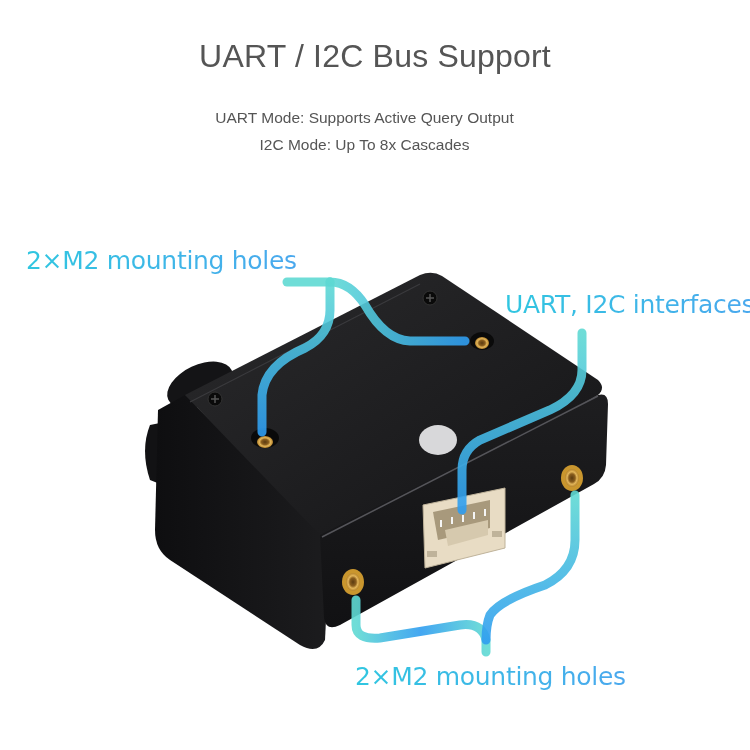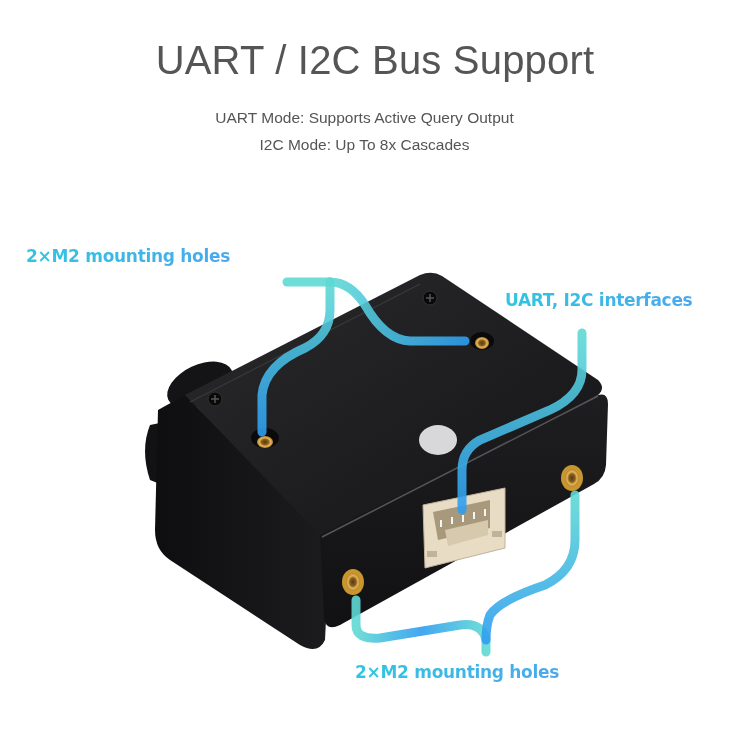--- a/index.html
+++ b/index.html
@@ -1,30 +1,30 @@
 <!DOCTYPE html>
 <html><head>
   <meta charset="utf-8">
   <style>
     html, body { margin: 0; padding: 0; background: #ffffff; }
     body { width: 750px; height: 750px; position: relative; overflow: hidden; font-family: "Liberation Sans", sans-serif; }
     .title {
       position: absolute; left: 0; width: 750px; top: 38px;
-      text-align: center; font-size: 40px; color: #555555; font-weight: normal;
+      text-align: center; font-size: 32px; color: #555555; font-weight: normal;
       letter-spacing: 0.2px;
     }
     .subtitle {
       position: absolute; left: 0; width: 729px;
       text-align: center; font-size: 15.5px; color: #555555;
     }
     .sub1 { top: 109px; }
     .sub2 { top: 136px; }
     .callout {
-      position: absolute; font-family: "DejaVu Sans", sans-serif; font-weight: bold;
-      font-size: 17px; letter-spacing: -0.3px;
+      position: absolute; font-family: "DejaVu Sans", sans-serif; font-weight: normal;
+      font-size: 25px; letter-spacing: -0.3px;
       background: linear-gradient(90deg, #30c6e0 0%, #4aa8ee 100%);
       -webkit-background-clip: text; background-clip: text; color: transparent;
       white-space: nowrap;
     }
     .callout-tl { left: 26px; top: 246px; }
     .callout-r  { left: 505px; top: 290px; }
     .callout-b  { left: 355px; top: 662px; }
     svg.scene { position: absolute; left: 0; top: 0; }
   </style>
 </head>

